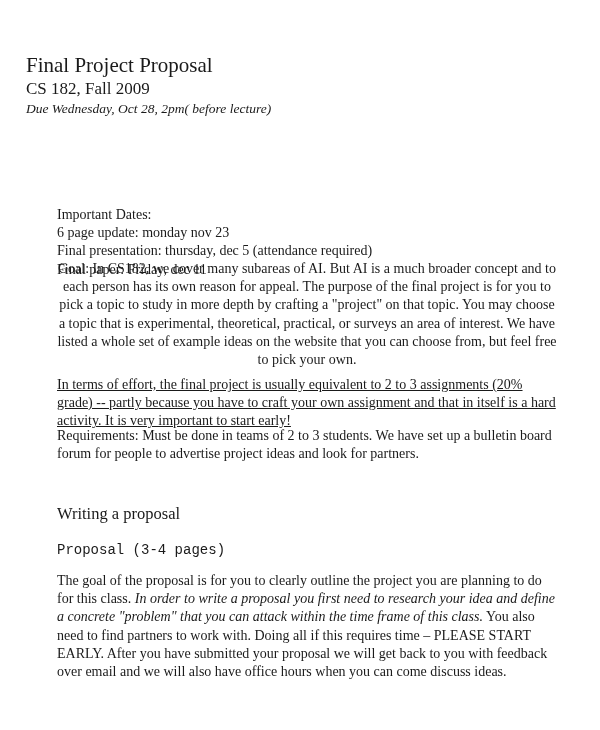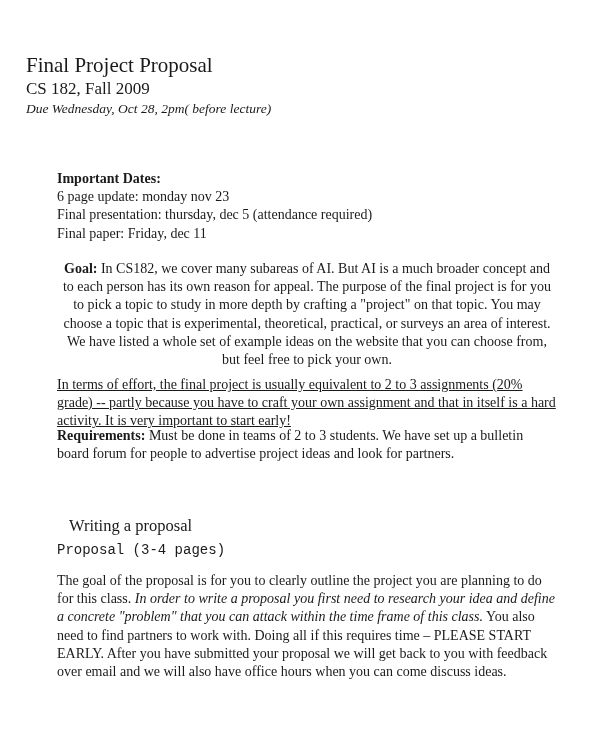--- a/index.html
+++ b/index.html
@@ -49,21 +49,22 @@
     .body-text {
       font-size: 14px;
       line-height: 18.2px;
       margin: 0;
     }
     .dates {
       position: absolute;
       top: 170px;
     }
     .bold {
-      font-weight: bold;
+      font-weight: normal;
+      margin-top: 36px;
     }
     .goal {
       position: absolute;
       top: 260px;
       width: 500px;
       text-align: center;
     }
     .effort {
       position: absolute;
       top: 376px;
@@ -73,21 +74,21 @@
     .req {
       position: absolute;
       top: 427px;
       width: 500px;
     }
     .section-heading {
       position: absolute;
       top: 503px;
       font-size: 16.5px;
       line-height: 22px;
-      margin: 12px;
+      margin: 0;
       font-weight: normal;
     }
     .proposal-len {
       position: absolute;
       top: 541px;
       font-size: 14px;
       line-height: 18px;
       margin: 0;
       font-family: Liberation Mono, monospace;
     }

